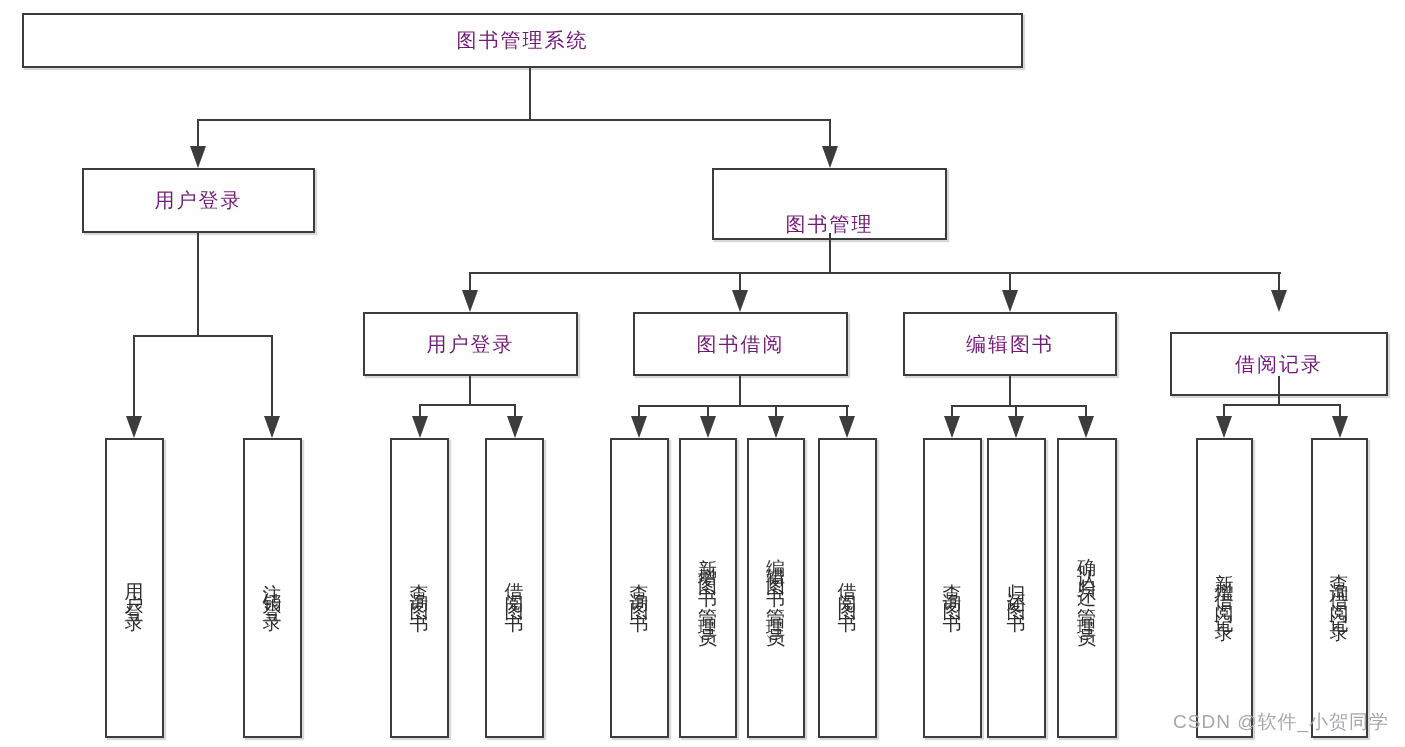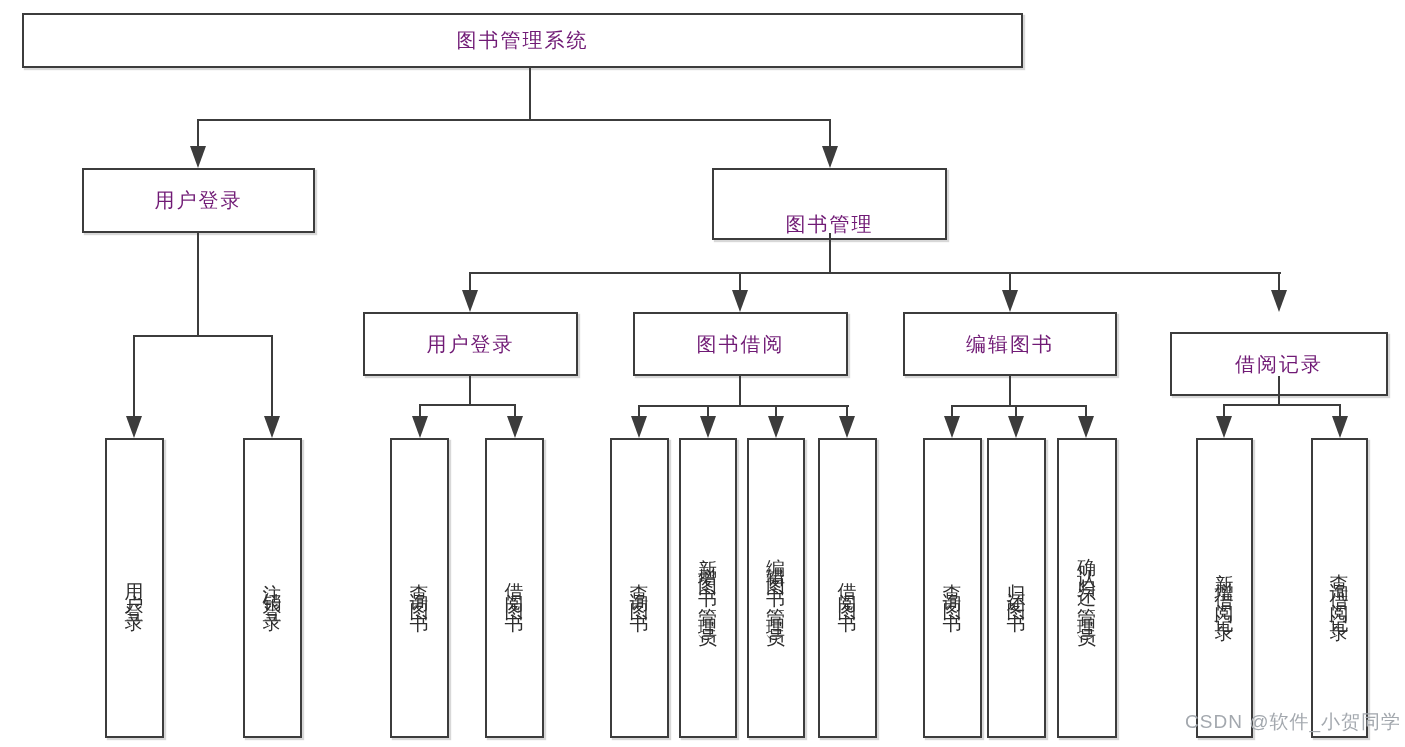--- a/index.html
+++ b/index.html
@@ -45,21 +45,21 @@
     position: absolute;
     width: 0;
     height: 0;
     border-left: 8px solid transparent;
     border-right: 8px solid transparent;
     border-top: 22px solid #3c3c3c;
   }
   .watermark {
     position: absolute;
     top: 709px;
-    right: 4px;
+    right: 16px;
     font-size: 19px;
     letter-spacing: 1px;
     color: #a3a8ae;
     white-space: nowrap;
     z-index: 5;
   }
 </style>
 </head>
 <body>
 

